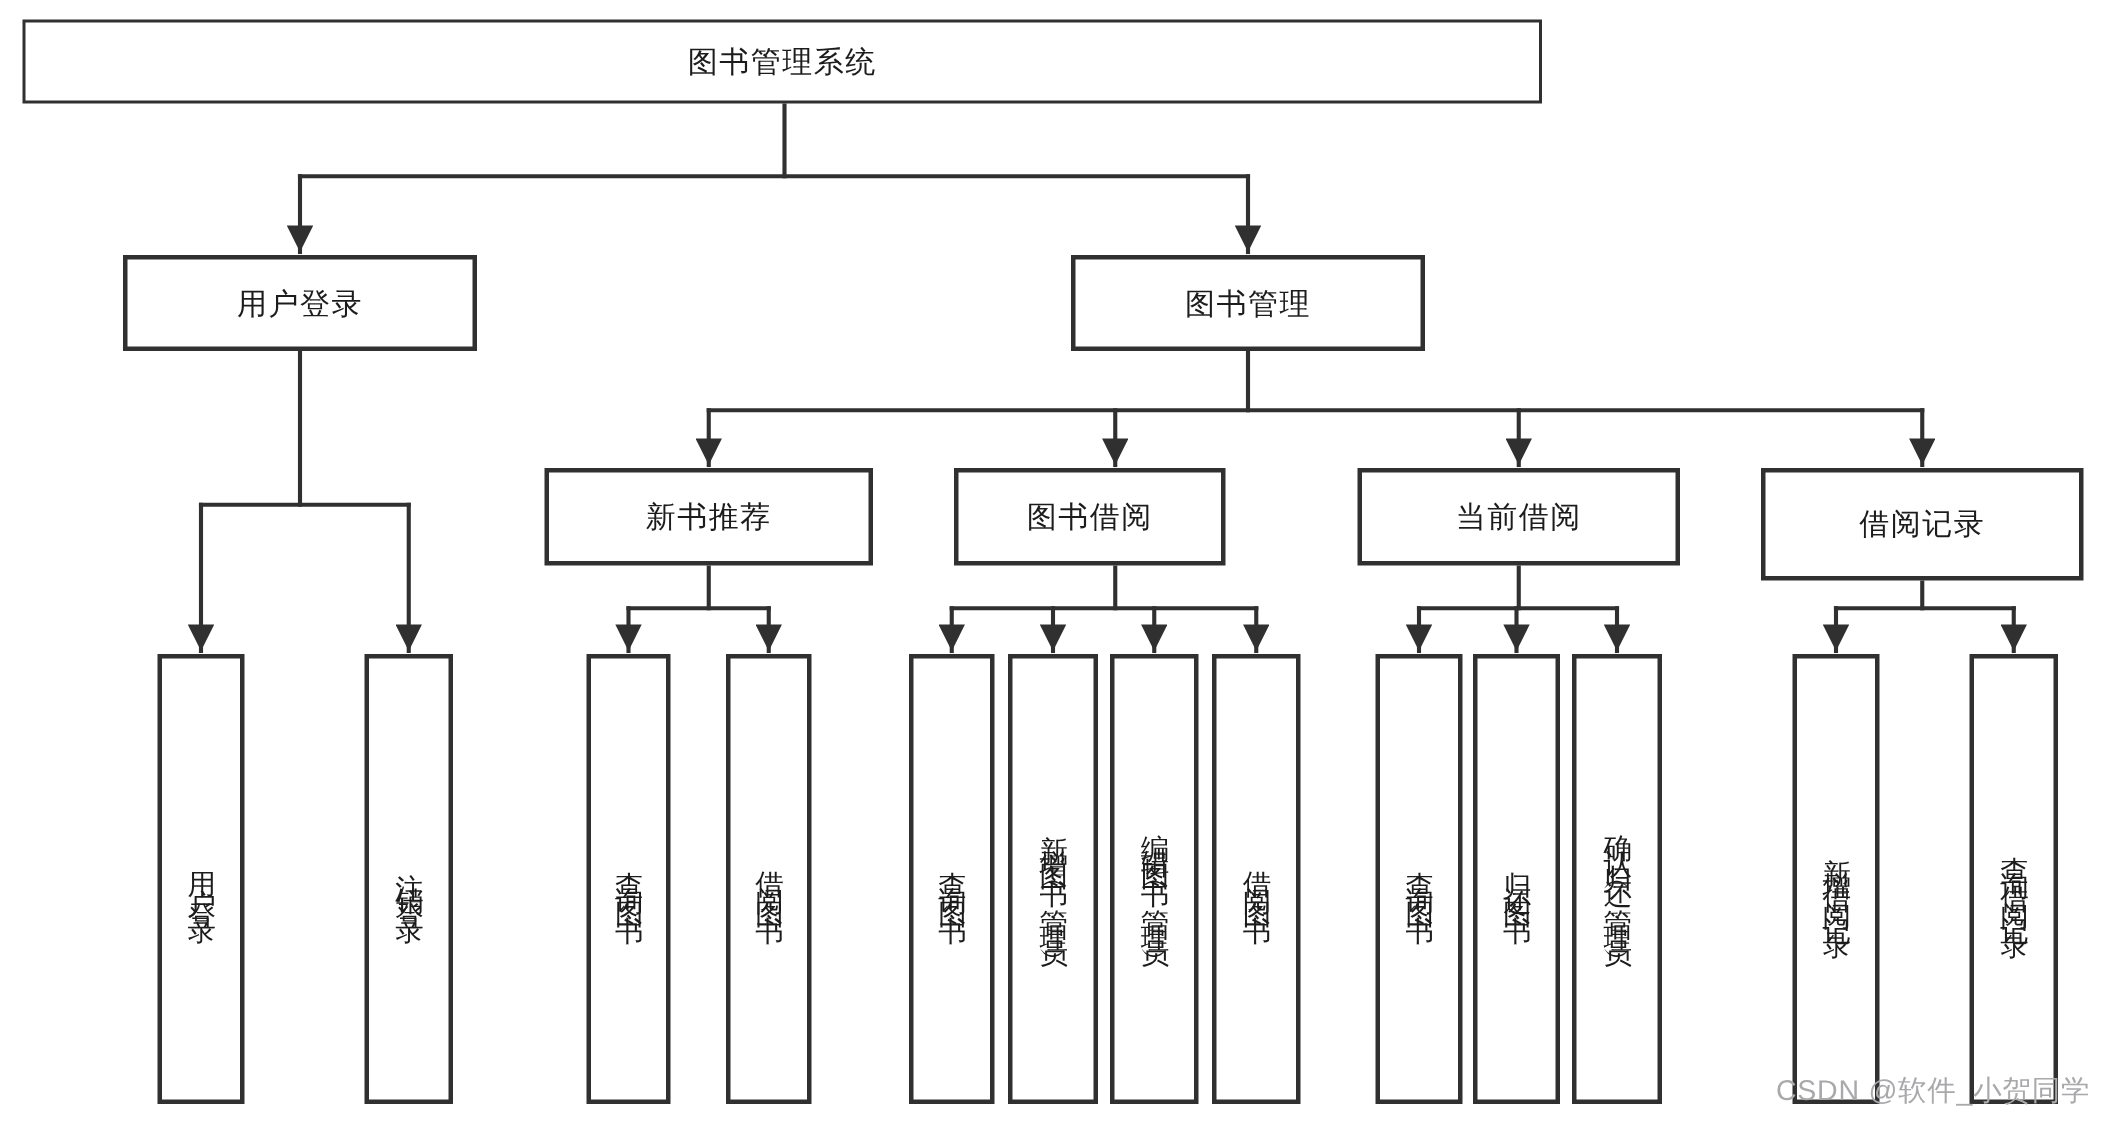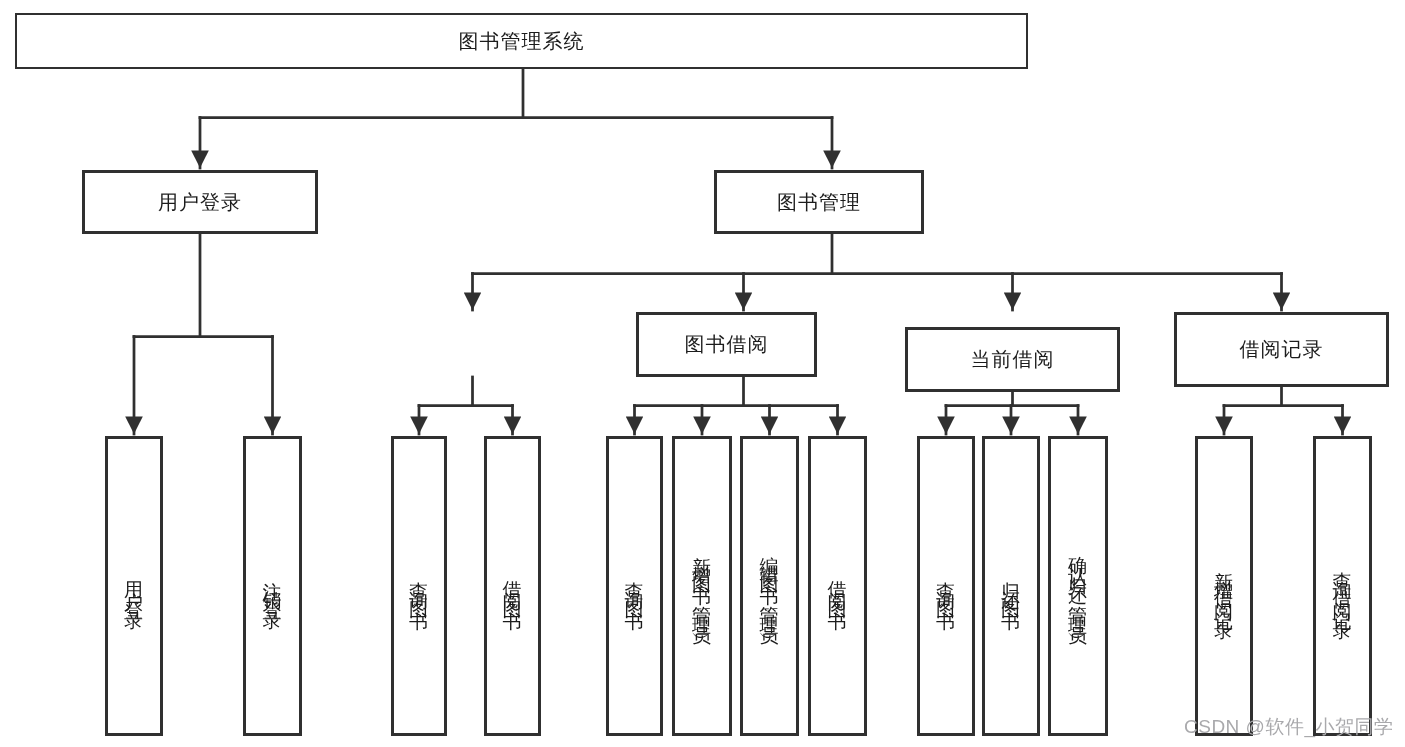--- a/index.html
+++ b/index.html
@@ -116,24 +116,25 @@
       <path d="M1281.5 377 L1281.5 405.5"></path>
       <path d="M1224 405.5 L1342.5 405.5"></path>
       <path d="M1224 405.5 L1224 434" marker-end="url(#ah)"></path>
       <path d="M1342.5 405.5 L1342.5 434" marker-end="url(#ah)"></path>
     </g>
   </svg>
 
   <div class="node root" style="left:15px; top:13px; width:1013px; height:56px;">图书管理系统</div>
 
   <div class="node hbox" style="left:82px; top:170px; width:236px; height:64px;">用户登录</div>
-  <div class="node hbox" style="left:714px; top:170px; width:210px; height:64px;">图书管理</div>
+  <div class="node hbox" style="left:714px; top:170px; width:236px; height:64px;">图书管理</div>
 
+  <div class="node hbox" style="left:363px; top:312px; width:219px; height:65px;">新书推荐</div>
   <div class="node hbox" style="left:636px; top:312px; width:181px; height:65px;">图书借阅</div>
-  <div class="node hbox" style="left:905px; top:312px; width:215px; height:65px;margin-top:15px;">当前借阅</div>
+  <div class="node hbox" style="left:905px; top:312px; width:215px; height:65px;">当前借阅</div>
   <div class="node hbox" style="left:1174px; top:312px; width:215px; height:75px;">借阅记录</div>
 
   <div class="node vbox" style="left:105px; top:436px; width:58px; height:300px;">用户登录</div>
   <div class="node vbox" style="left:243px; top:436px; width:59px; height:300px;">注销登录</div>
 
   <div class="node vbox" style="left:391px; top:436px; width:56px; height:300px;">查询图书</div>
   <div class="node vbox" style="left:484px; top:436px; width:57px; height:300px;">借阅图书</div>
 
   <div class="node vbox" style="left:606px; top:436px; width:57px; height:300px;">查询图书</div>
   <div class="node vbox" style="left:672px; top:436px; width:60px; height:300px;">新增图书（管理员）</div>

